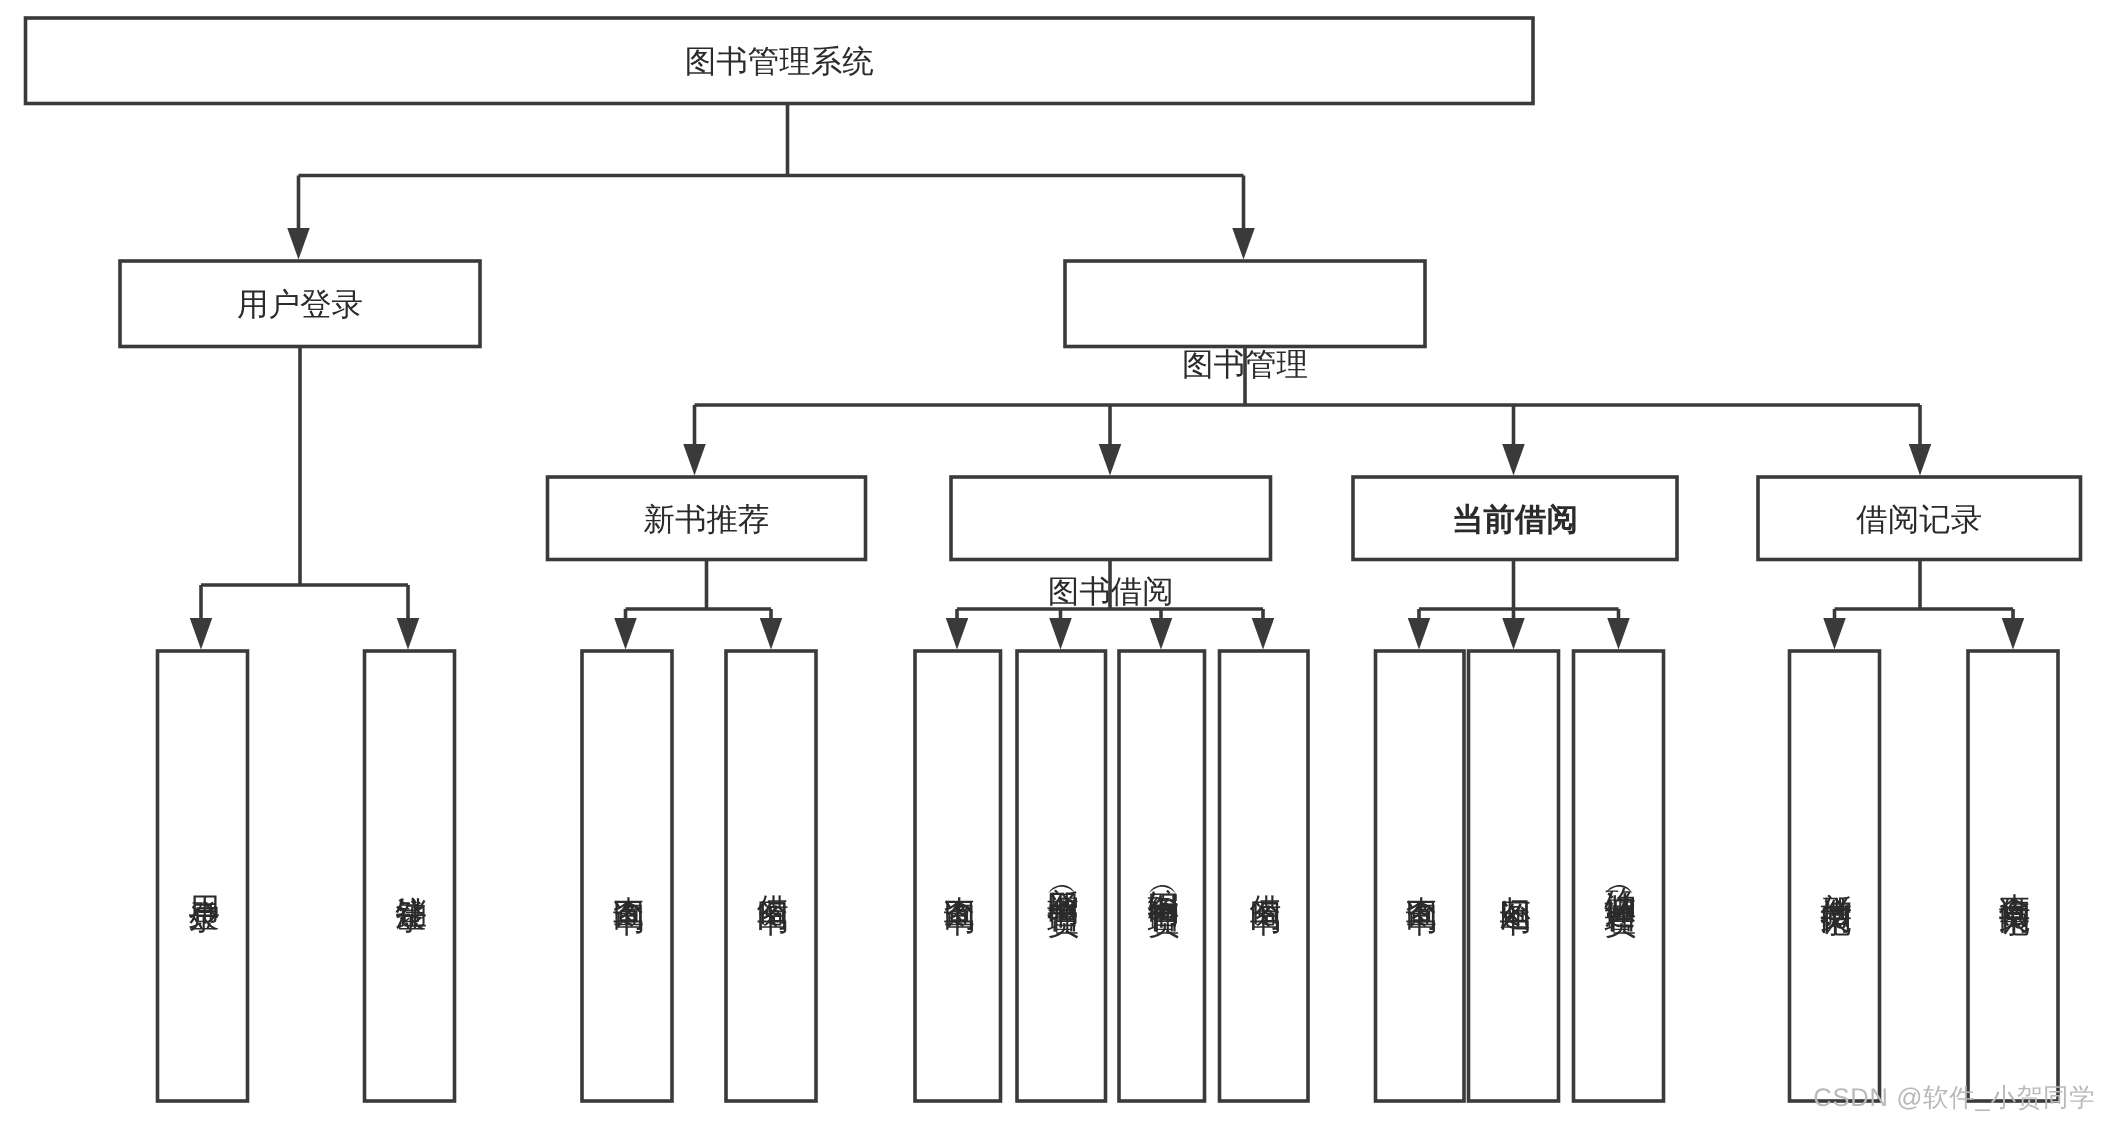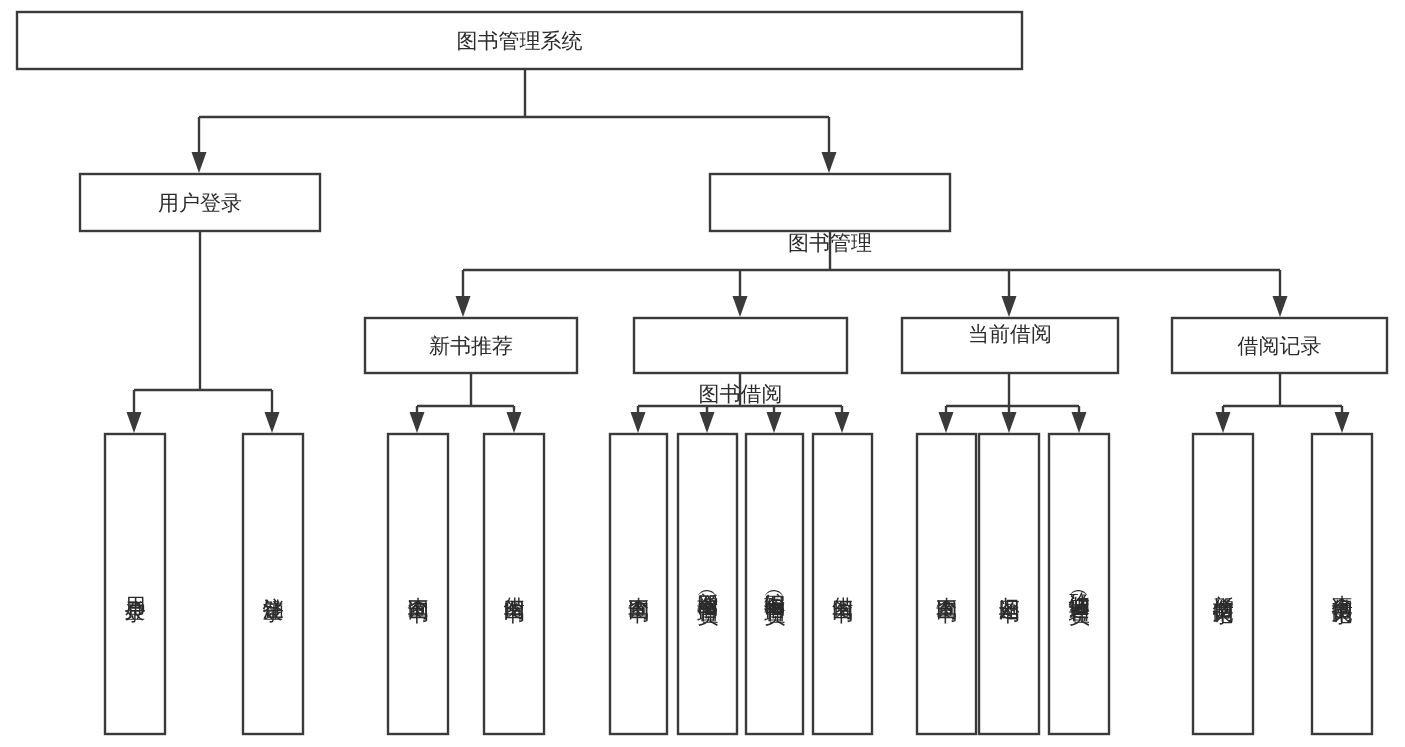--- a/index.html
+++ b/index.html
@@ -176,21 +176,21 @@
       </div>
       <div class="horiz-text-wrap" style="left: 710px; top: 174px; width: 240px; height: 57px; margin-top: 40px;">
         <div class="horiz-text">图书管理</div>
       </div>
       <div class="horiz-text-wrap" style="left: 365px; top: 318px; width: 212px; height: 55px; text-align: center;">
         <div class="horiz-text">新书推荐</div>
       </div>
       <div class="horiz-text-wrap" style="left: 634px; top: 318px; width: 213px; height: 55px; margin-top: 48px;">
         <div class="horiz-text">图书借阅</div>
       </div>
-      <div class="horiz-text-wrap" style="left: 902px; top: 306px; width: 216px; height: 55px;">
+      <div class="horiz-text-wrap" style="left: 902px; top: 318px; width: 216px; height: 55px; font-weight: bold;">
         <div class="horiz-text">当前借阅</div>
       </div>
       <div class="horiz-text-wrap" style="left: 1172px; top: 318px; width: 215px; height: 55px;">
         <div class="horiz-text">借阅记录</div>
       </div>
       <div class="vert-text-wrap" style="left: 105px; top: 434px; width: 60px; height: 300px;">
         <div class="vert-text">用户登录</div>
       </div>
       <div class="vert-text-wrap" style="left: 243px; top: 434px; width: 60px; height: 300px;">
         <div class="vert-text">注销登录</div>
@@ -223,14 +223,15 @@
         <div class="vert-text">确认归还（管理员）</div>
       </div>
       <div class="vert-text-wrap" style="left: 1193px; top: 434px; width: 60px; height: 300px;">
         <div class="vert-text">新增借阅记录</div>
       </div>
       <div class="vert-text-wrap" style="left: 1312px; top: 434px; width: 60px; height: 300px;">
         <div class="vert-text">查询借阅记录</div>
       </div>
     </div>
 
+  <div id="watermark">CSDN @软件_小贺同学</div>
 
 </div>
 
 </body></html>

